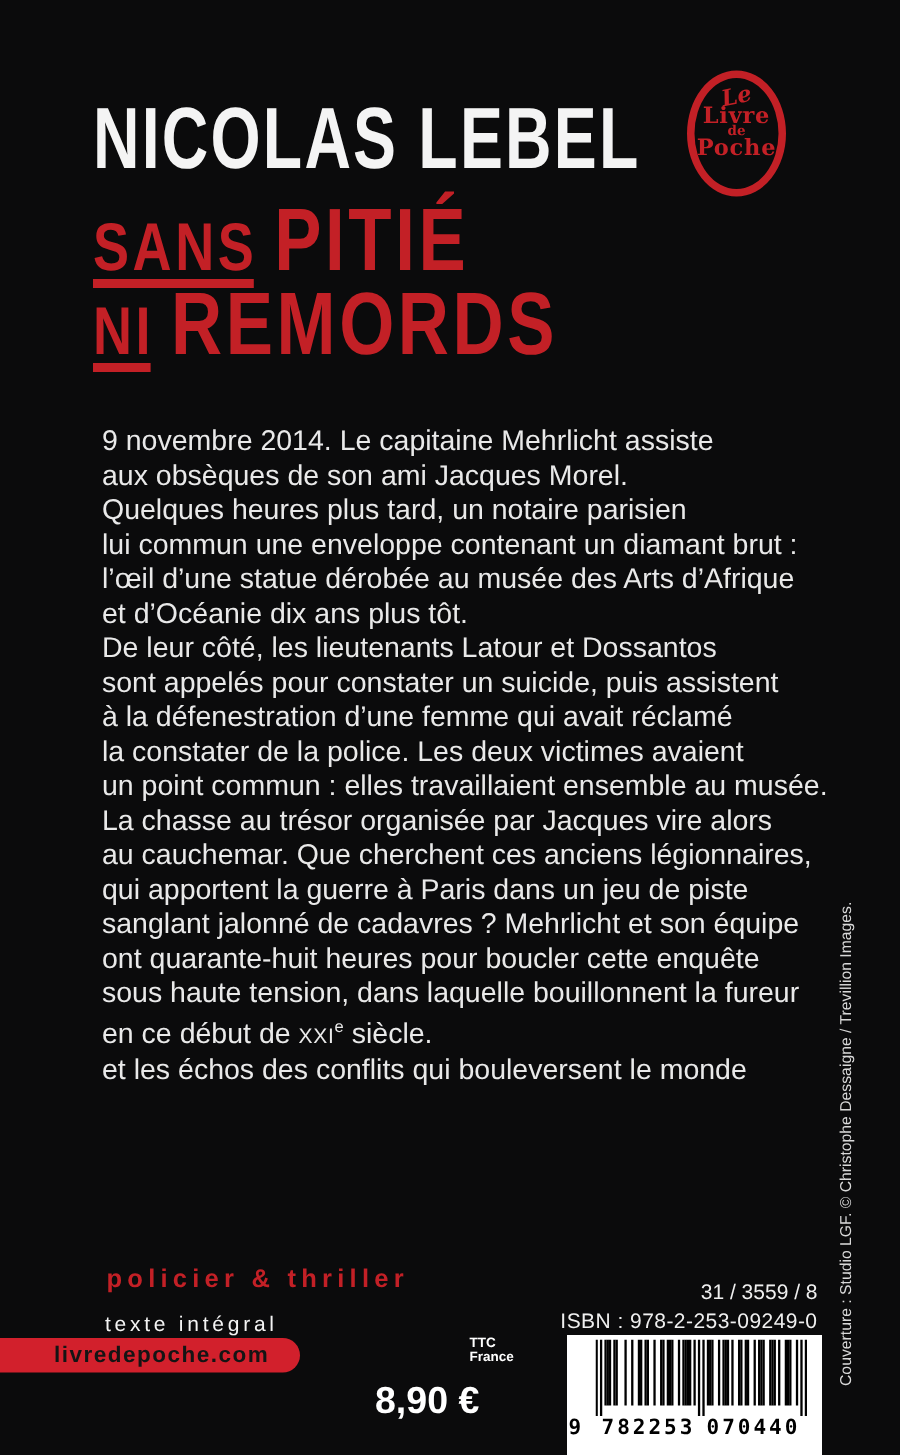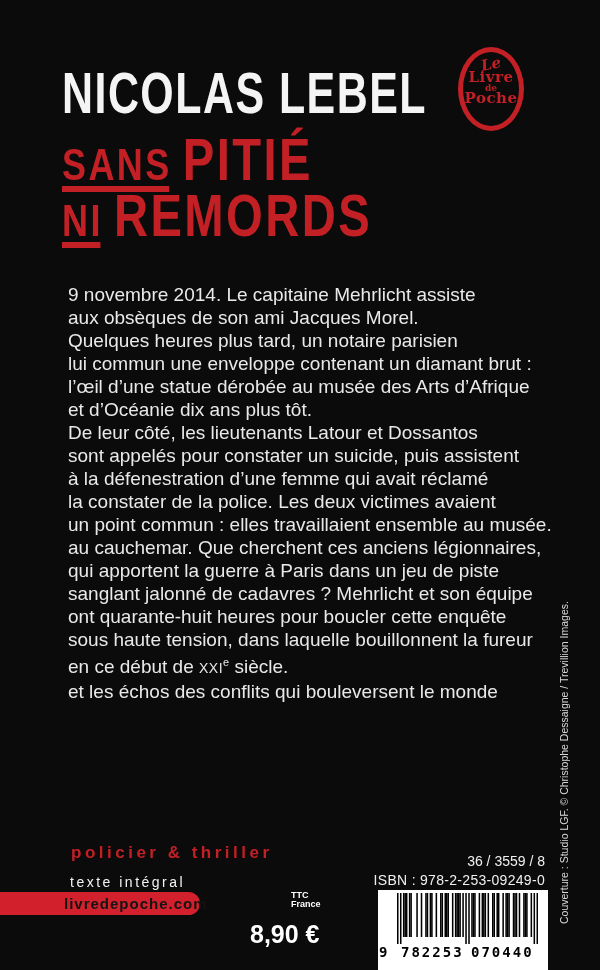--- a/index.html
+++ b/index.html
@@ -55,30 +55,30 @@
     position:absolute;left:71px;top:843px;color:var(--red);
     font-size:17px;font-weight:bold;letter-spacing:3.5px;white-space:nowrap;
   }
   .edition-note{
     position:absolute;left:70px;top:874px;color:var(--white_text);
     font-size:14px;font-weight:normal;letter-spacing:2.5px;white-space:nowrap;
   }
   .website-pill{
     position:absolute;left:0;top:892px;width:200px;height:23px;
     background:var(--red_bright);border-radius:0 12px 12px 0;
-    box-sizing:border-box;padding-left:64px;
+    box-sizing:border-box;padding-left:36px;
     color:#141414;font-size:15px;font-weight:bold;letter-spacing:1px;
     line-height:23px;white-space:nowrap;
   }
   .price{
     position:absolute;left:250px;top:887px;color:#fff;
     font-size:25px;font-weight:bold;white-space:nowrap;margin-top:33px;
   }
   .price-note{
-    position:absolute;left:291px;top:891px;color:#fff;
+    position:absolute;left:313px;top:891px;color:#fff;
     font-size:9px;line-height:9px;font-weight:bold;
   }
   
   .print-code{
     position:absolute;right:55px;top:853px;color:#f0f0f0;
     font-size:14px;text-align:right;white-space:nowrap;
   }
   .isbn{
     position:absolute;right:55px;top:872px;color:#f0f0f0;
     font-size:14px;text-align:right;letter-spacing:0.3px;white-space:nowrap;
@@ -125,40 +125,41 @@
     <div>aux obsèques de son ami Jacques Morel.</div>
     <div>Quelques heures plus tard, un notaire parisien</div>
     <div>lui commun une enveloppe contenant un diamant brut :</div>
     <div>l’œil d’une statue dérobée au musée des Arts d’Afrique</div>
     <div>et d’Océanie dix ans plus tôt.</div>
     <div>De leur côté, les lieutenants Latour et Dossantos</div>
     <div>sont appelés pour constater un suicide, puis assistent</div>
     <div>à la défenestration d’une femme qui avait réclamé</div>
     <div>la constater de la police. Les deux victimes avaient</div>
     <div>un point commun : elles travaillaient ensemble au musée.</div>
+    <div>La chasse au trésor organisée par Jacques vire alors</div>
     <div>au cauchemar. Que cherchent ces anciens légionnaires,</div>
     <div>qui apportent la guerre à Paris dans un jeu de piste</div>
     <div>sanglant jalonné de cadavres ? Mehrlicht et son équipe</div>
     <div>ont quarante-huit heures pour boucler cette enquête</div>
     <div>sous haute tension, dans laquelle bouillonnent la fureur</div>
     <div><span>en ce début de </span><span class="smallcaps">XXI</span><sup>e</sup><span> siècle.</span></div>
     <div>et les échos des conflits qui bouleversent le monde</div>
   </div>
 
   <div class="genre">policier &amp; thriller</div>
   <div class="edition-note">texte intégral</div>
   <div class="website-pill"><span>livredepoche.com</span></div>
 
   <div class="price">8,90 €</div>
   <div class="price-note">
     <div>TTC</div>
     <div>France</div>
   </div>
 
-  <div class="print-code">36 / 3559 / 8</div>
+  <div class="print-code">31 / 3559 / 8</div>
   <div class="isbn">ISBN : 978-2-253-09249-0</div>
 
   <div class="barcode-box">
     <svg class="barcode-bars" width="141" height="51" viewBox="0 0 141 51">
         <rect x="0.00" y="0" width="1.53" height="51"></rect>
         <rect x="2.97" y="0" width="1.53" height="51"></rect>
         <rect x="5.94" y="0" width="1.53" height="44"></rect>
         <rect x="7.42" y="0" width="1.53" height="44"></rect>
         <rect x="8.91" y="0" width="1.53" height="44"></rect>
         <rect x="11.87" y="0" width="1.53" height="44"></rect>

